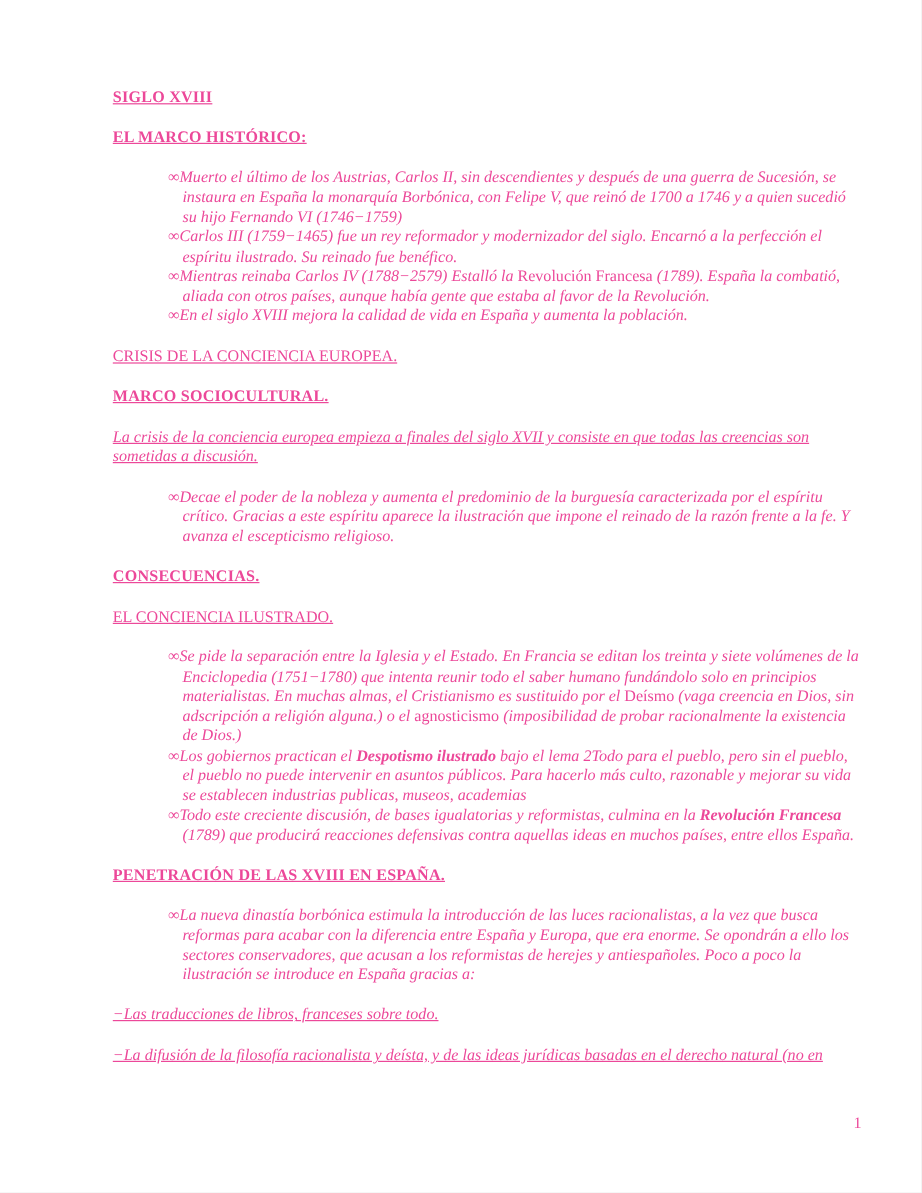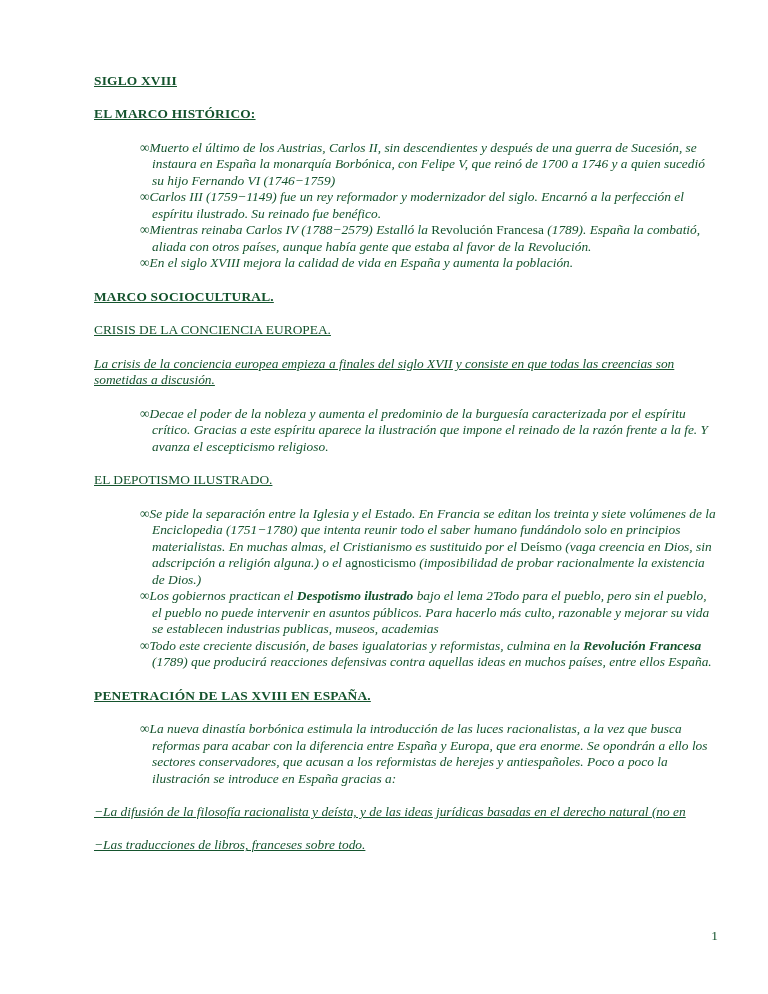--- a/index.html
+++ b/index.html
@@ -7,21 +7,21 @@
   body { width: 768px; }
 
   .page {
     position: relative;
     width: 768px;
     height: 994px;
     background: #ffffff;
     font-family: "Liberation Serif", "DejaVu Serif", serif;
     font-size: 13.4px;
     line-height: 1.23;
-    color: #14532d;
+    color: #ec4899;
     overflow: hidden;
   }
 
   .content {
     position: absolute;
     top: 73px;
     left: 94px;
     right: 50px;
   }
 
@@ -64,37 +64,38 @@
 </style>
 </head>
 <body>
 
 <div class="page">
   <div class="content">
       <div class="block heading">SIGLO XVIII</div>
       <div class="block heading">EL MARCO HISTÓRICO:</div>
       <div class="block bullets">
         <div class="bullet-item"><span class="bullet-marker">∞</span><span class="seg-i">Muerto el último de los Austrias, Carlos II, sin descendientes y después de una guerra de Sucesión, se instaura en España la monarquía Borbónica, con Felipe V, que reinó de 1700 a 1746 y a quien sucedió su hijo Fernando VI (1746−1759)</span></div>
-        <div class="bullet-item"><span class="bullet-marker">∞</span><span class="seg-i">Carlos III (1759−1149) fue un rey reformador y modernizador del siglo. Encarnó a la perfección el espíritu ilustrado. Su reinado fue benéfico.</span></div>
+        <div class="bullet-item"><span class="bullet-marker">∞</span><span class="seg-i">Carlos III (1759−1465) fue un rey reformador y modernizador del siglo. Encarnó a la perfección el espíritu ilustrado. Su reinado fue benéfico.</span></div>
         <div class="bullet-item"><span class="bullet-marker">∞</span><span class="seg-i">Mientras reinaba Carlos IV (1788−2579) Estalló la </span><span class="seg-r">Revolución Francesa</span><span class="seg-i"> (1789). España la combatió, aliada con otros países, aunque había gente que estaba al favor de la Revolución.</span></div>
         <div class="bullet-item"><span class="bullet-marker">∞</span><span class="seg-i">En el siglo XVIII mejora la calidad de vida en España y aumenta la población.</span></div>
       </div>
+      <div class="block subheading">CRISIS DE LA CONCIENCIA EUROPEA.</div>
       <div class="block heading">MARCO SOCIOCULTURAL.</div>
-      <div class="block subheading">CRISIS DE LA CONCIENCIA EUROPEA.</div>
       <div class="block para"><span class="seg-i">La crisis de la conciencia europea empieza a finales del siglo XVII y consiste en que todas las creencias son sometidas a discusión.</span></div>
       <div class="block bullets">
         <div class="bullet-item"><span class="bullet-marker">∞</span><span class="seg-i">Decae el poder de la nobleza y aumenta el predominio de la burguesía caracterizada por el espíritu crítico. Gracias a este espíritu aparece la ilustración que impone el reinado de la razón frente a la fe. Y avanza el escepticismo religioso.</span></div>
       </div>
-      <div class="block subheading">EL DEPOTISMO ILUSTRADO.</div>
+      <div class="block heading">CONSECUENCIAS.</div>
+      <div class="block subheading">EL CONCIENCIA ILUSTRADO.</div>
       <div class="block bullets">
         <div class="bullet-item"><span class="bullet-marker">∞</span><span class="seg-i">Se pide la separación entre la Iglesia y el Estado. En Francia se editan los treinta y siete volúmenes de la Enciclopedia (1751−1780) que intenta reunir todo el saber humano fundándolo solo en principios materialistas. En muchas almas, el Cristianismo es sustituido por el </span><span class="seg-r">Deísmo</span><span class="seg-i"> (vaga creencia en Dios, sin adscripción a religión alguna.) o el </span><span class="seg-r">agnosticismo</span><span class="seg-i"> (imposibilidad de probar racionalmente la existencia de Dios.)</span></div>
         <div class="bullet-item"><span class="bullet-marker">∞</span><span class="seg-i">Los gobiernos practican el </span><span class="seg-bi">Despotismo ilustrado</span><span class="seg-i"> bajo el lema 2Todo para el pueblo, pero sin el pueblo, el pueblo no puede intervenir en asuntos públicos. Para hacerlo más culto, razonable y mejorar su vida se establecen industrias publicas, museos, academias</span></div>
         <div class="bullet-item"><span class="bullet-marker">∞</span><span class="seg-i">Todo este creciente discusión, de bases igualatorias y reformistas, culmina en la </span><span class="seg-bi">Revolución Francesa</span><span class="seg-i"> (1789) que producirá reacciones defensivas contra aquellas ideas en muchos países, entre ellos España.</span></div>
       </div>
       <div class="block heading">PENETRACIÓN DE LAS XVIII EN ESPAÑA.</div>
       <div class="block bullets">
         <div class="bullet-item"><span class="bullet-marker">∞</span><span class="seg-i">La nueva dinastía borbónica estimula la introducción de las luces racionalistas, a la vez que busca reformas para acabar con la diferencia entre España y Europa, que era enorme. Se opondrán a ello los sectores conservadores, que acusan a los reformistas de herejes y antiespañoles. Poco a poco la ilustración se introduce en España gracias a:</span></div>
       </div>
+      <div class="block para"><span class="seg-i">−Las traducciones de libros, franceses sobre todo.</span></div>
       <div class="block para"><span class="seg-i">−La difusión de la filosofía racionalista y deísta, y de las ideas jurídicas basadas en el derecho natural (no en</span></div>
-      <div class="block para"><span class="seg-i">−Las traducciones de libros, franceses sobre todo.</span></div>
     </div>
   <div class="page-number">1</div>
 </div>
 
 </body></html>

